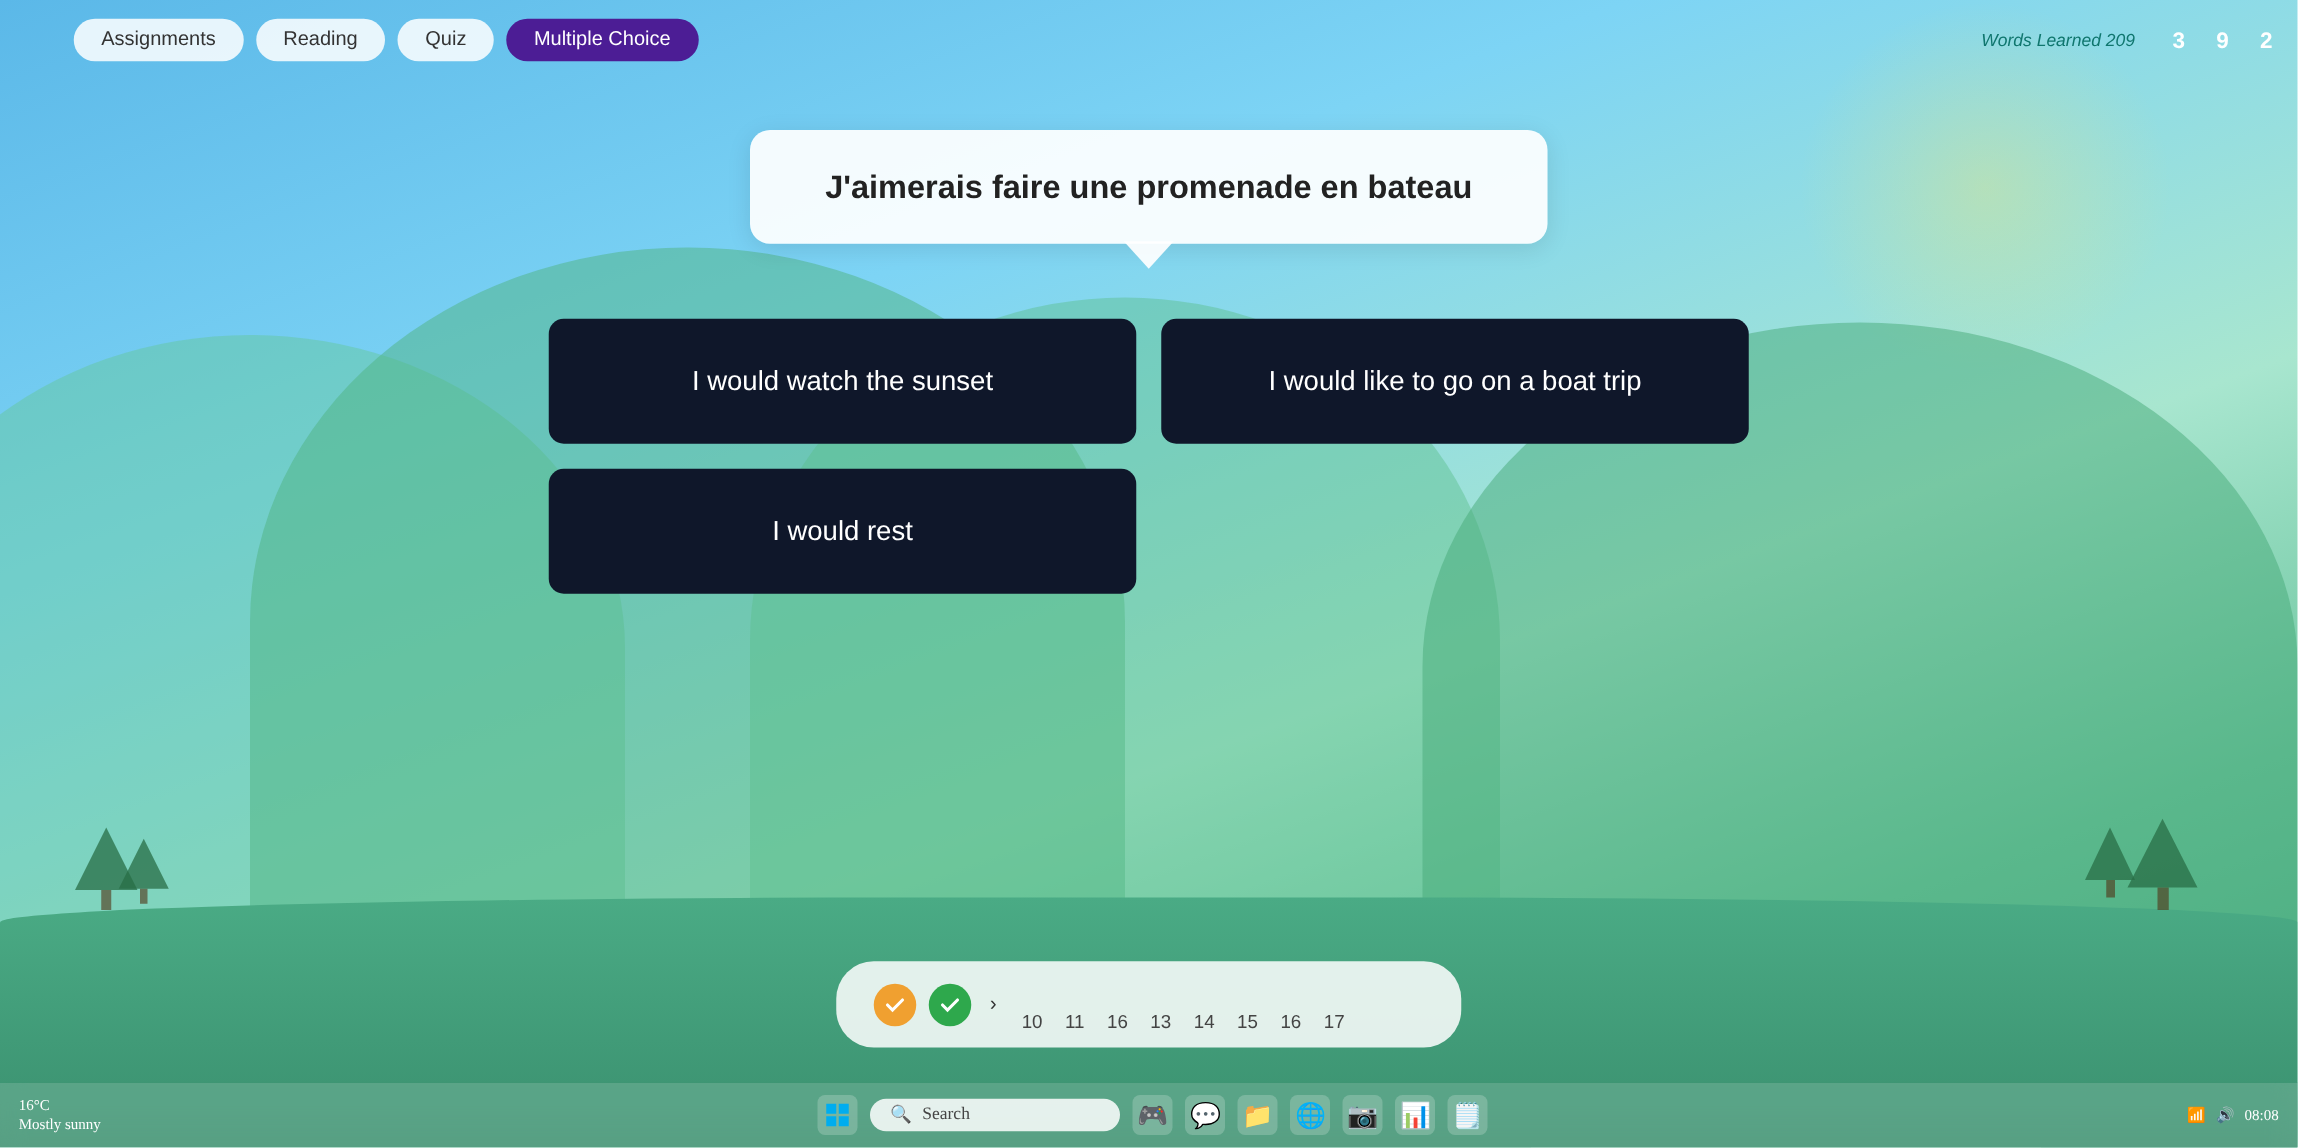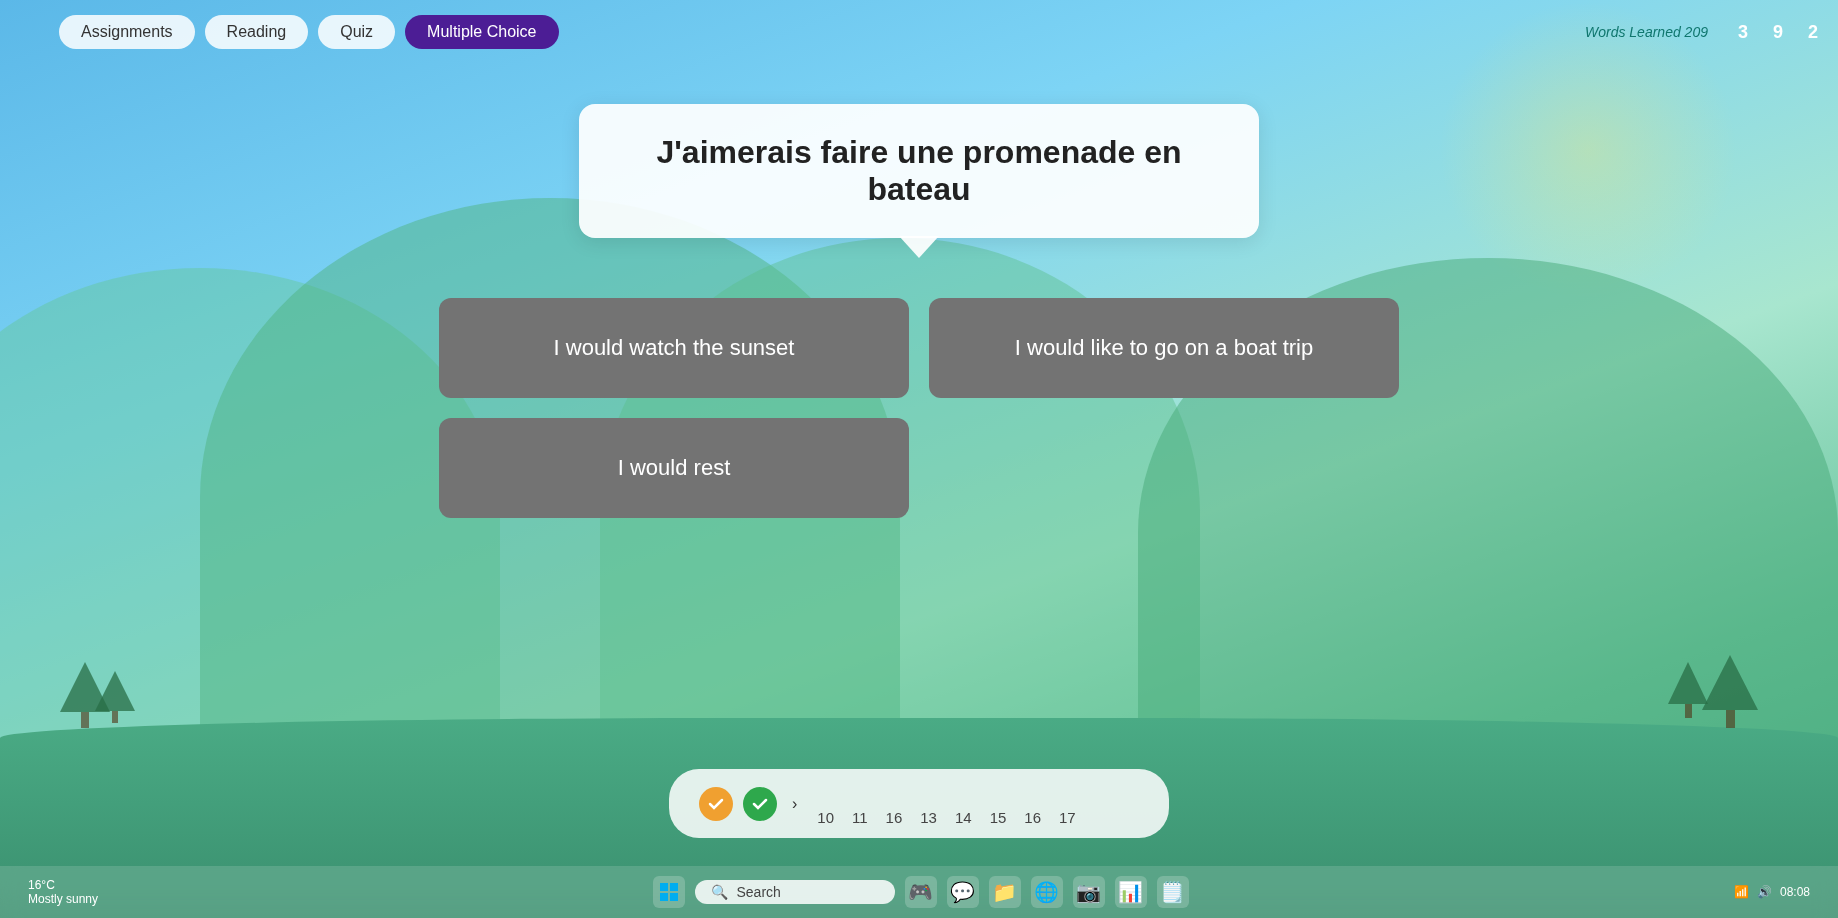--- a/index.html
+++ b/index.html
@@ -162,21 +162,21 @@
       align-items: center;
       padding-top: 40px;
     }
 
     
     .question-card {
       background: rgba(255,255,255,0.92);
       border-radius: 16px;
       padding: 30px 60px;
       text-align: center;
-      font-size: 32px;
+      font-size: 26px;
       font-weight: 600;
       color: #222;
       max-width: 680px;
       box-shadow: 0 4px 20px rgba(0,0,0,0.1);
       position: relative;
     }
 
     .question-card::after {
       content: '';
       position: absolute;
@@ -193,21 +193,21 @@
     
     .answers-grid {
       display: grid;
       grid-template-columns: 1fr 1fr;
       gap: 20px;
       margin-top: 60px;
       width: 960px;
     }
 
     .answer-btn {
-      background: #737373;
+      background: #0f172a;
       color: #fff;
       border: none;
       border-radius: 12px;
       padding: 30px 40px;
       font-size: 22px;
       font-weight: 500;
       cursor: pointer;
       text-align: center;
       line-height: 1.4;
       min-height: 100px;
@@ -273,22 +273,23 @@
     .taskbar {
       position: absolute;
       bottom: 0;
       left: 0;
       right: 0;
       height: 52px;
       background: rgba(255,255,255,0.15);
       backdrop-filter: blur(10px);
       display: flex;
       align-items: center;
-      padding: 0 28px;
+      padding: 0 15px;
       z-index: 20;
+      font-family: Liberation Serif, serif;
     }
 
     .weather-info {
       color: #fff;
       font-size: 12px;
       min-width: 80px;
     }
 
     .taskbar-icons {
       display: flex;

